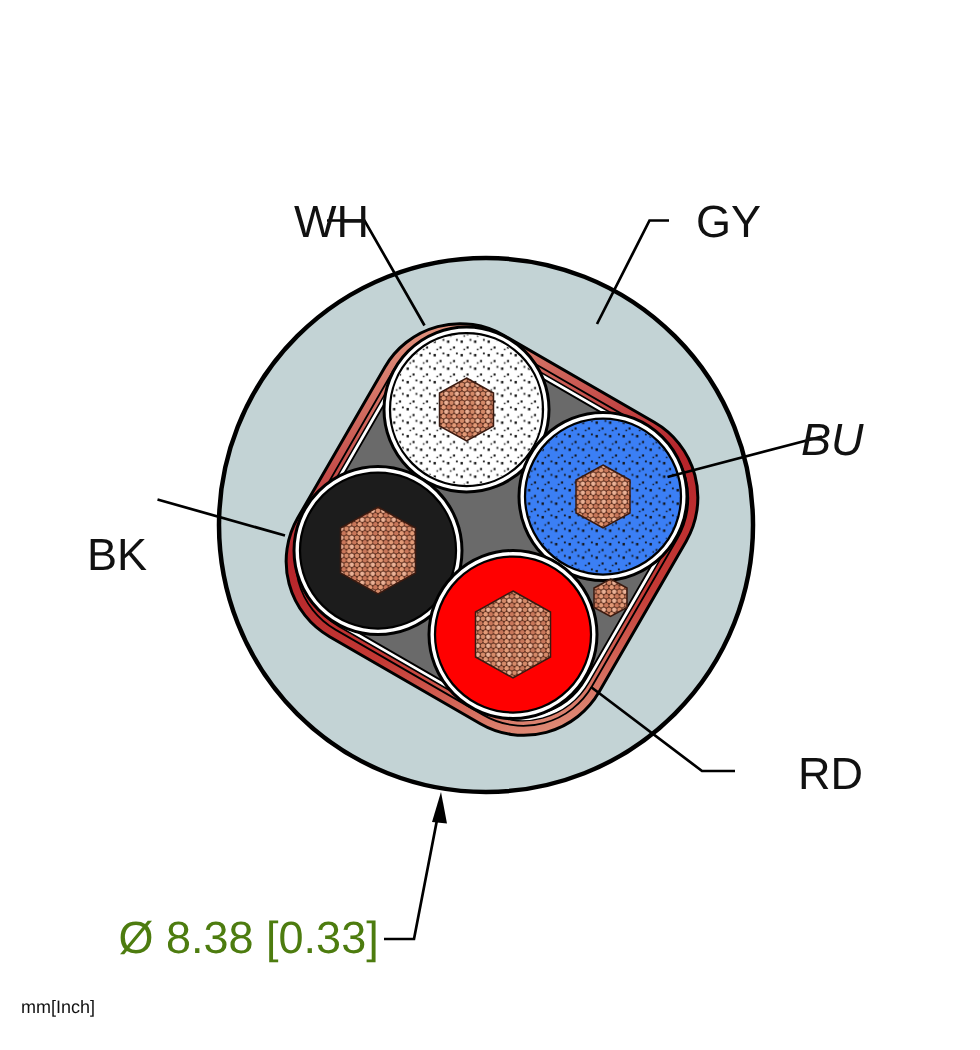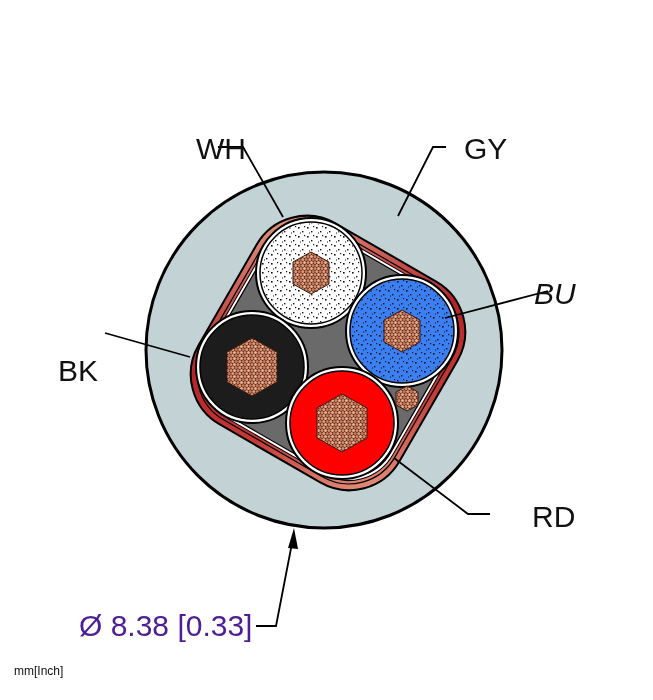--- a/index.html
+++ b/index.html
@@ -1,20 +1,20 @@
 <!DOCTYPE html>
 <html><head>
 <meta charset="utf-8">
 <style>
   html, body { margin: 0; padding: 0; background: #ffffff; }
   body { width: 653px; height: 700px; position: relative; overflow: hidden;
          font-family: "Liberation Sans", "DejaVu Sans", sans-serif; }
   #diagram { position: absolute; left: 0; top: 0; width: 653px; height: 700px; }
   .lbl { position: absolute; font-size: 30px; color: #111; line-height: 1; white-space: nowrap; }
-  .dim { position: absolute; font-size: 30px; color: #4c1d95; line-height: 1; white-space: nowrap; }
+  .dim { position: absolute; font-size: 30px; color: #4d7c0f; line-height: 1; white-space: nowrap; }
   .units { position: absolute; font-size: 12px; color: #111; line-height: 1; white-space: nowrap; }
 </style>
 </head>
 <body>
 
 <svg id="diagram" viewBox="0 0 653 700" xmlns="http://www.w3.org/2000/svg">
   <defs>
     <pattern id="speckDark" width="9" height="9" patternUnits="userSpaceOnUse">
       <rect x="1" y="2" width="1.6" height="1.6" fill="#111"></rect>
       <rect x="5" y="6" width="1.4" height="1.4" fill="#111"></rect>

